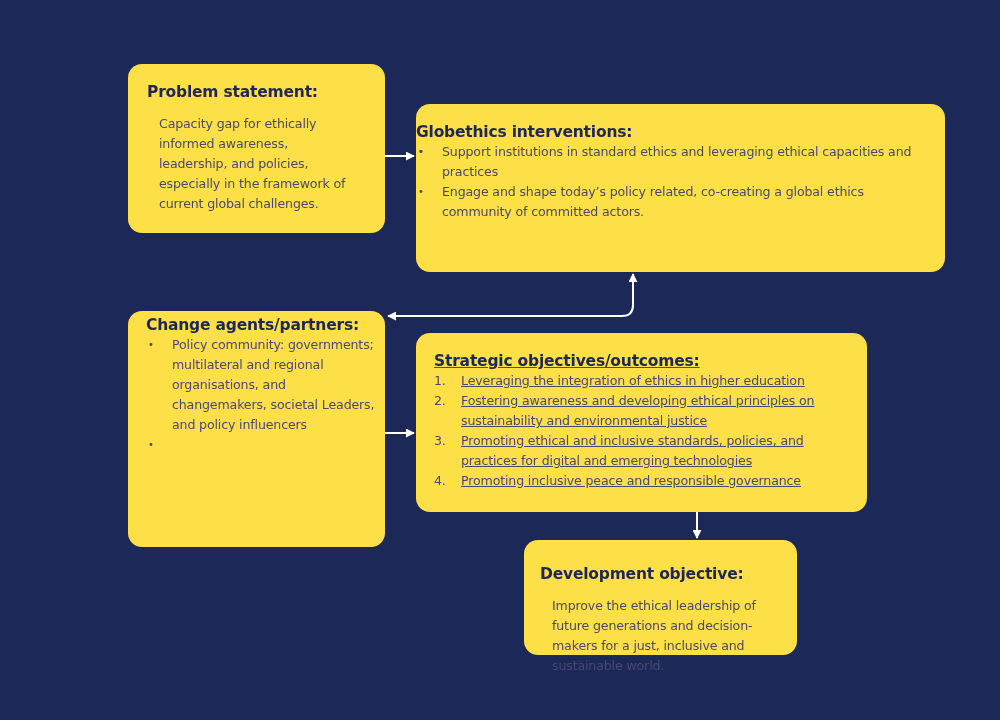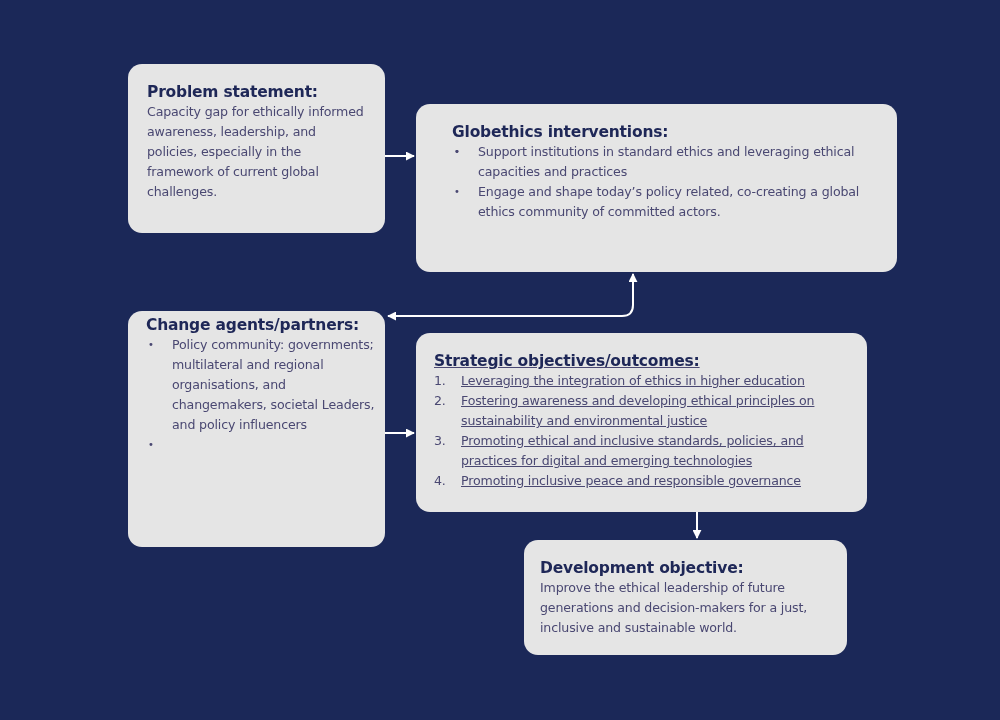--- a/index.html
+++ b/index.html
@@ -9,37 +9,37 @@
     body {
       width: 1000px;
       height: 720px;
       background: #1b2858;
       position: relative;
       overflow: hidden;
       font-family: "DejaVu Sans", sans-serif;
     }
     .box {
       position: absolute;
-      background: #e5e5e5;
+      background: #fde047;
       border-radius: 14px;
       box-sizing: border-box;
       color: #4a4872;
     }
     .box-title {
       font-weight: bold;
       color: #1e2757;
       font-size: 15.5px;
       line-height: 20px;
       margin: 0;
       letter-spacing: -0.2px;
     }
     .box-text {
       font-size: 12.6px;
       line-height: 20px;
-      margin: 0;
+      margin: 12px;
       letter-spacing: -0.15px;
     }
     ul.blist, ol.nlist {
       list-style: none;
       margin: 0;
       padding: 0;
       font-size: 12.6px;
       line-height: 20px;
       letter-spacing: -0.15px;
     }
@@ -57,24 +57,24 @@
     }
     ol.nlist li {
       padding-left: 27px;
     }
     ol.nlist li .marker {
       position: absolute;
       left: 0;
       top: 0;
     }
     #box-problem { left: 128px; top: 64px; width: 257px; height: 169px; padding: 18px 18px 0 19px; }
-    #box-interventions { left: 416px; top: 104px; width: 481px; height: 168px; padding: 18px 10px 0 36px; }
+    #box-interventions { left: 416px; top: 104px; width: 529px; height: 168px; padding: 18px 10px 0 0; }
     #box-agents { left: 128px; top: 311px; width: 257px; height: 236px; padding: 4px 8px 0 18px; }
     #box-objectives { left: 416px; top: 333px; width: 451px; height: 179px; padding: 18px 8px 0 18px; text-decoration: underline; }
-    #box-development { left: 524px; top: 540px; width: 323px; height: 115px; padding: 18px 10px 0 16px; }
+    #box-development { left: 524px; top: 540px; width: 273px; height: 115px; padding: 24px 10px 0 16px; }
     svg.arrows {
       position: absolute;
       left: 0;
       top: 0;
       width: 1000px;
       height: 720px;
       pointer-events: none;
     }
   </style>
 </head>

